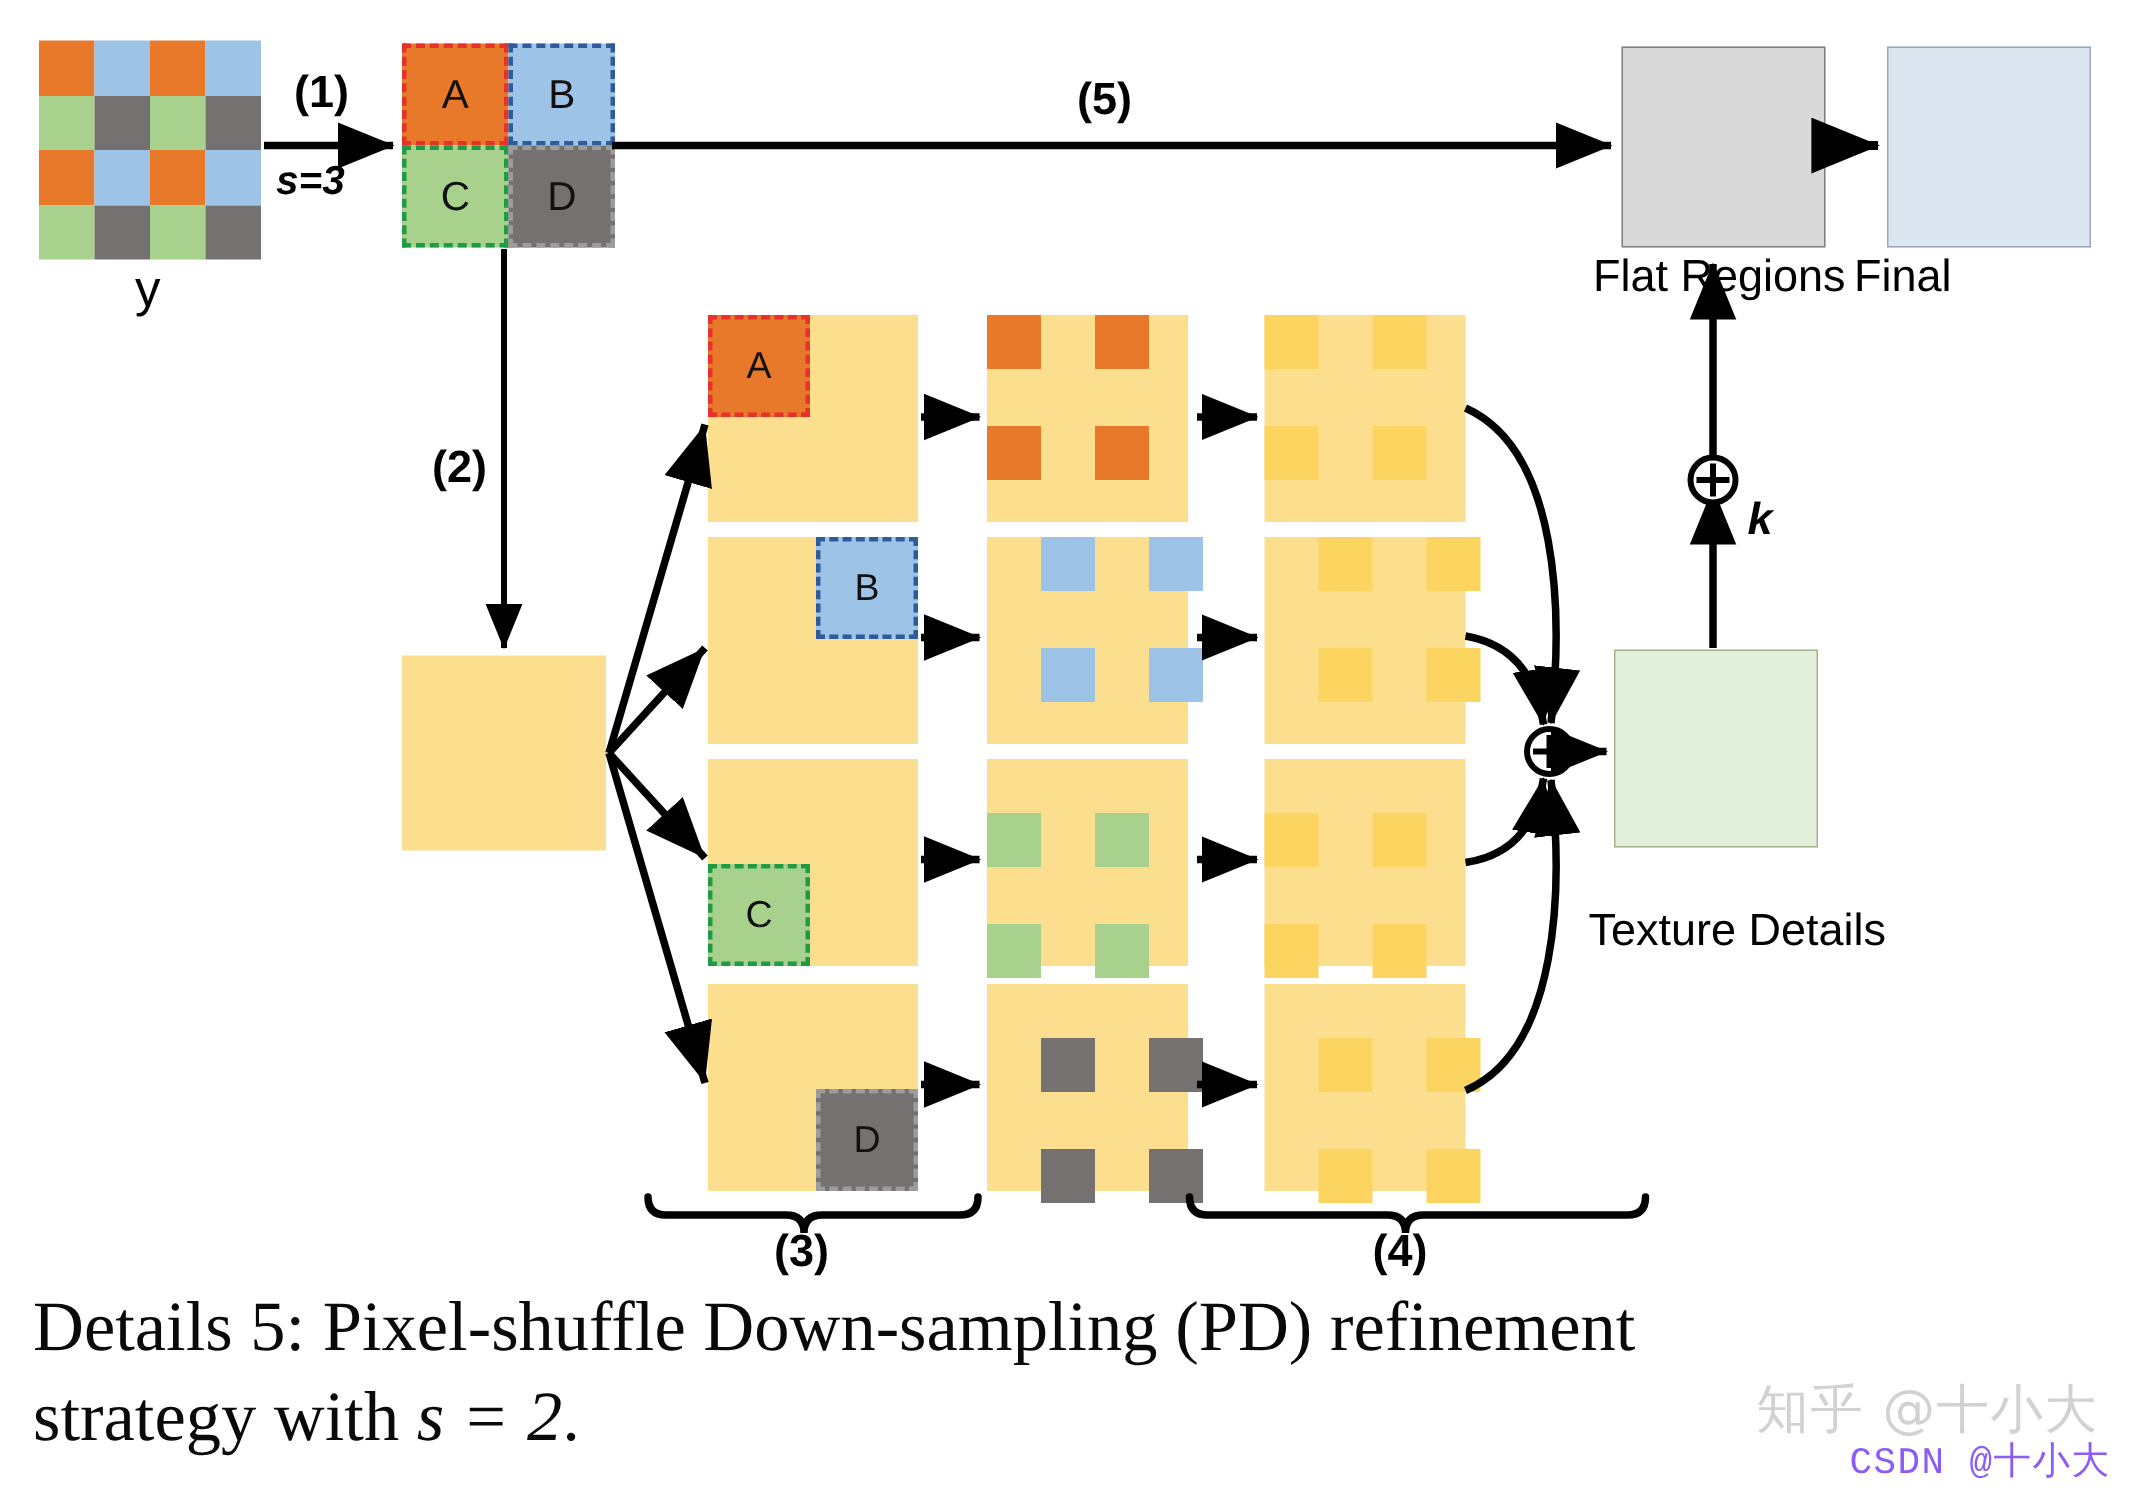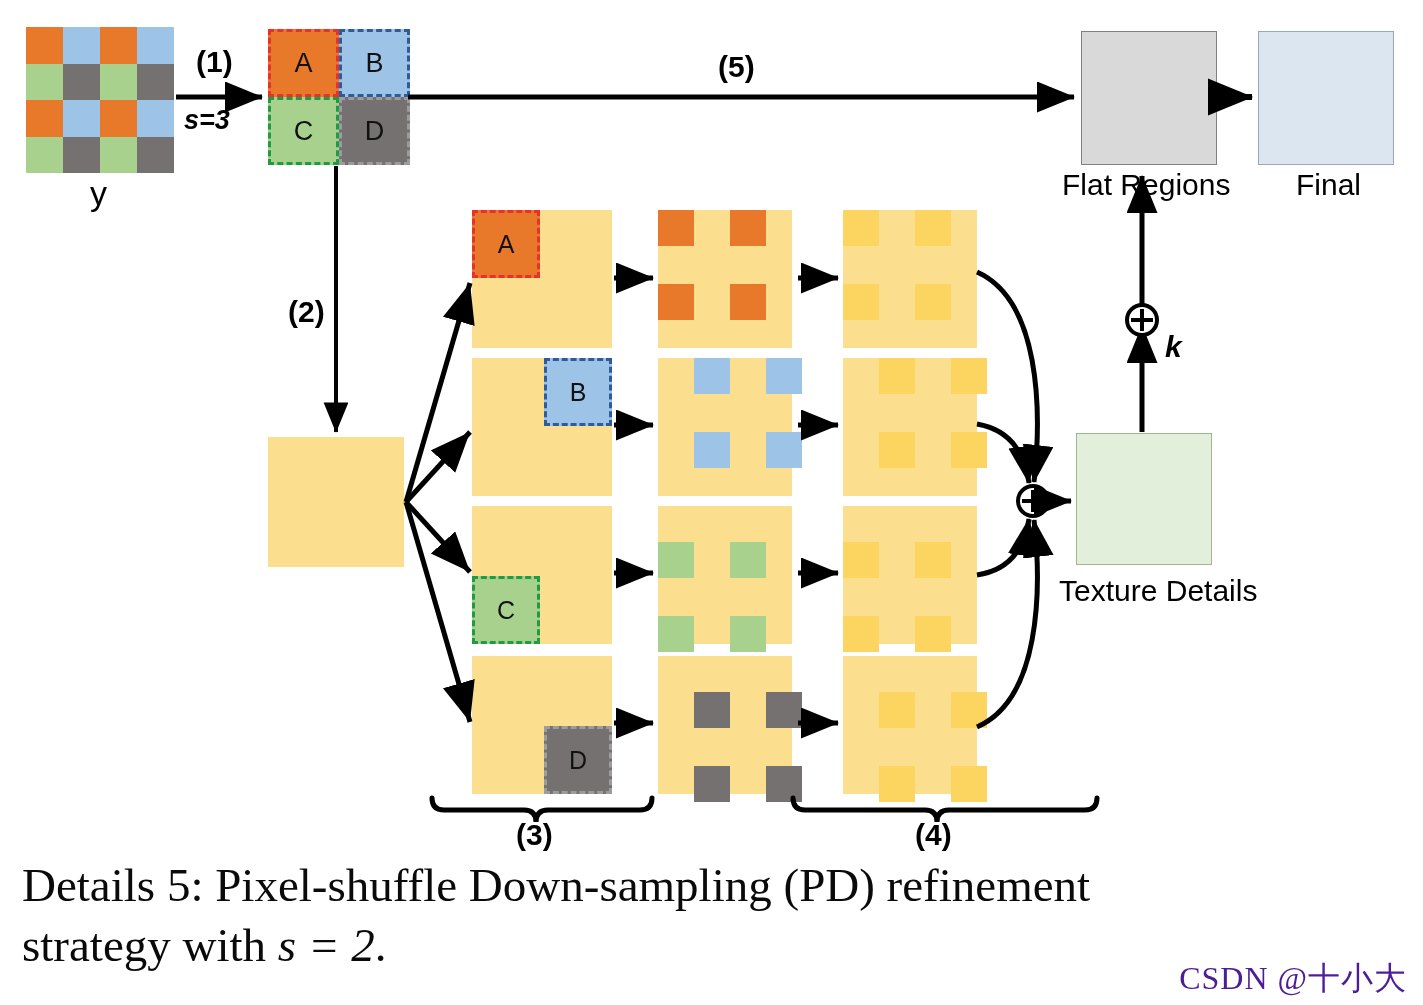--- a/index.html
+++ b/index.html
@@ -32,22 +32,22 @@
   .lbl-s{font-size:27px;font-weight:bold;font-style:italic;}
   .lbl-y{font-size:34px;}
 
   .caption{position:absolute;left:22px;top:855px;width:1390px;
            font-family:"Liberation Serif",serif;font-size:47px;line-height:1.28;
            color:#0a0a0a;text-align:justify;}
   .caption .it{font-style:italic;}
 
   .wm1{position:absolute;right:24px;top:916px;font-size:35px;color:#d2d2d2;
        font-family:"DejaVu Sans",sans-serif;letter-spacing:1px;white-space:nowrap;}
-  .wm2{position:absolute;right:16px;top:957px;font-size:32px;color:#4c1d95;
-       font-family:Liberation Serif, serif;letter-spacing:1px;white-space:nowrap;}
+  .wm2{position:absolute;right:16px;top:957px;font-size:25px;color:#8b5cf6;
+       font-family:Liberation Mono, monospace;letter-spacing:1px;white-space:nowrap;}
 </style>
 </head>
 <body>
 
 <div class="stage">
 
   <div class="abs" id="checker" style="left:26px;top:27px;width:148px;height:146px;">
       <div style="background: rgb(232, 121, 43);"></div>
       <div style="background: rgb(157, 195, 230);"></div>
       <div style="background: rgb(232, 121, 43);"></div>
@@ -146,24 +146,24 @@
 
   <div class="lbl lbl-step" style="left:516px;top:818px;">(3)</div>
   <div class="lbl lbl-step" style="left:915px;top:818px;">(4)</div>
 
   <div class="lbl lbl-step" style="left:718px;top:50px;">(5)</div>
 
   <div class="abs" style="left:1081px;top:31px;width:136px;height:134px;background:#D9D9D9;border:1px solid #808080;"></div>
   <div class="lbl lbl-plain" style="left:1062px;top:168px;">Flat Regions</div>
 
   <div class="abs" style="left:1258px;top:31px;width:136px;height:134px;background:#DCE6F1;border:1px solid #9AA7B6;"></div>
-  <div class="lbl lbl-plain" style="left:1296px;top:168px;">Final</div>
+  <div class="lbl lbl-plain" style="left:1236px;top:168px;">Final</div>
 
   <div class="abs" style="left:1076px;top:433px;width:136px;height:132px;background:#E2EFDA;border:1px solid #A3B58F;"></div>
-  <div class="lbl lbl-plain" style="left:1059px;top:574px;">Texture Details</div>
+  <div class="lbl lbl-plain" style="left:1059px;top:604px;">Texture Details</div>
 
   <div class="lbl lbl-k" style="left:1165px;top:330px;">k</div>
 
   <div class="lbl" style="left:1020px;top:486px;width:28px;height:28px;"></div>
   <div class="lbl" style="left:1128px;top:303px;width:28px;height:28px;"></div>
 
   <svg class="overlay" viewBox="0 0 1423 1005">
     <defs>
       <marker id="ah" markerWidth="9" markerHeight="9" refX="7.4" refY="3.1" orient="auto" markerUnits="strokeWidth">
         <path d="M0,0 L7.6,3.1 L0,6.2 z" fill="#000"></path>
@@ -217,15 +217,16 @@
     <path d="M432,798 q0,12 12,12 H524 q12,0 12,12 q0,-12 12,-12 H640 q12,0 12,-12" fill="none" stroke="#000" stroke-width="5" stroke-linecap="round"></path>
 
     <path d="M793,798 q0,12 12,12 H925 q12,0 12,12 q0,-12 12,-12 H1085 q12,0 12,-12" fill="none" stroke="#000" stroke-width="5" stroke-linecap="round"></path>
   </svg>
 
   <div class="caption">
     <span>Details 5: Pixel-shuffle Down-sampling (PD) refinement</span><br>
     <span>strategy with </span><span class="it">s = 2</span><span>.</span>
   </div>
 
+  <div class="wm1">知乎 @十小大</div>
   <div class="wm2">CSDN @十小大</div>
 
 </div>
 
 </body></html>

